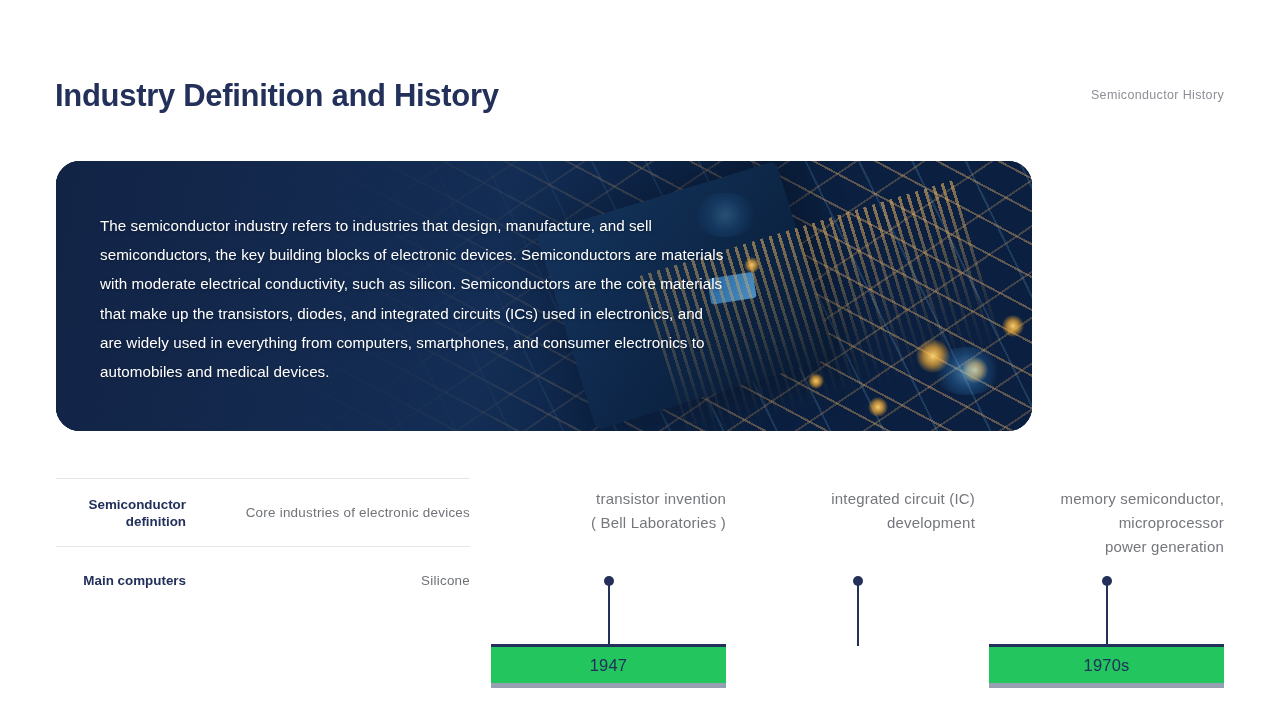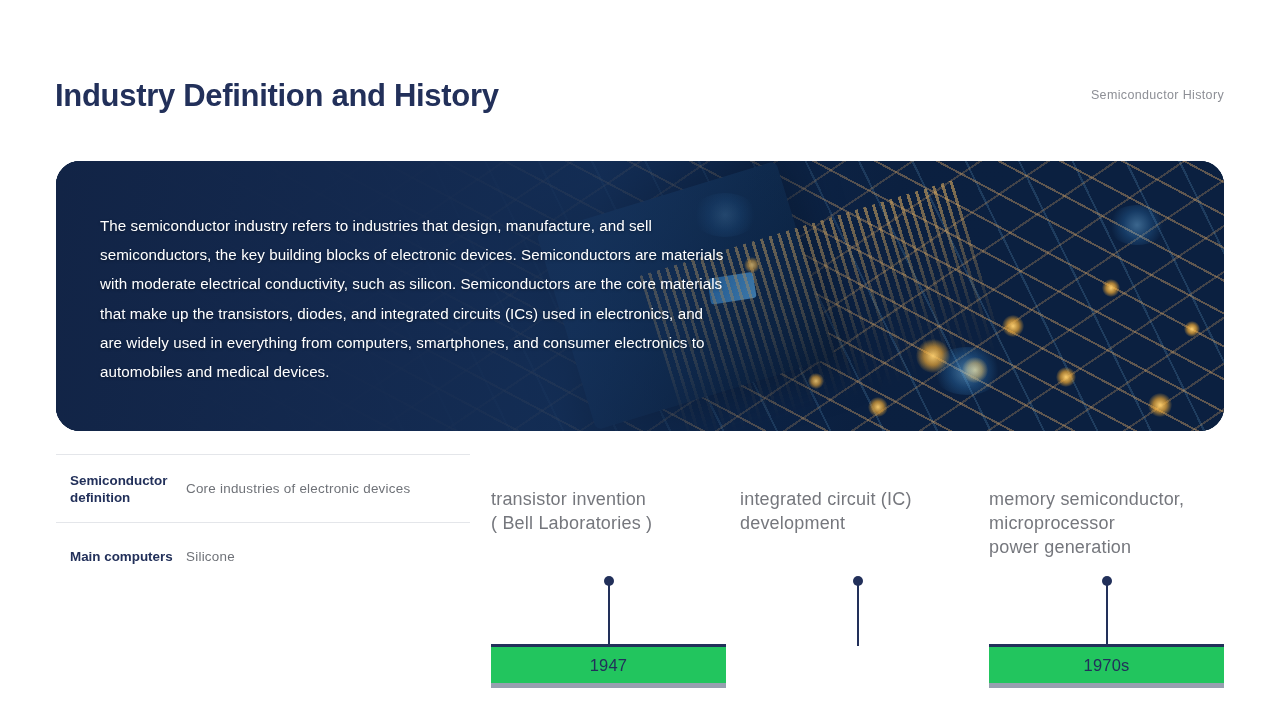--- a/index.html
+++ b/index.html
@@ -40,21 +40,21 @@
     color: #8d8f96;
     letter-spacing: 0.35px;
     white-space: nowrap;
   }
 
   
   .hero {
     position: absolute;
     left: 56px;
     top: 135px;
-    width: 1168px;
+    width: 976px;
     height: 270px;
     border-radius: 24px;
     overflow: hidden;
     background: #0b1f3d;
   }
 
   .hero-photo {
     position: absolute;
     inset: 0;
     background-color: #0d2140;
@@ -164,22 +164,23 @@
     font-size: 15.2px;
     line-height: 29.2px;
     letter-spacing: 0.05px;
     text-shadow: 0 1px 3px rgba(0,0,0,0.35);
   }
 
   
   .spec-table {
     position: absolute;
     left: 56px;
-    top: 428px;
+    top: 452px;
     width: 414px;
+    text-align: right;
   }
   .spec-row {
     position: relative;
     display: flex;
     align-items: center;
     border-top: 1px solid #e4e6ea;
     min-height: 68px;
     padding: 6px 0;
   }
   .spec-row.last { border-bottom: 1px solid #e4e6ea; }
@@ -215,22 +216,22 @@
   .tl-col {
     position: relative;
     flex: 1 1 0;
     height: 100%;
   }
   .tl-caption {
     position: absolute;
     top: 9px;
     left: 0;
     width: 100%;
-    text-align: left;
-    font-size: 18px;
+    text-align: right;
+    font-size: 15px;
     line-height: 24px;
     color: #75777d;
     letter-spacing: 0.2px;
     white-space: pre-line;
   }
   .tl-dot {
     position: absolute;
     top: 98px;
     left: 50%;
     width: 10px; height: 10px;

